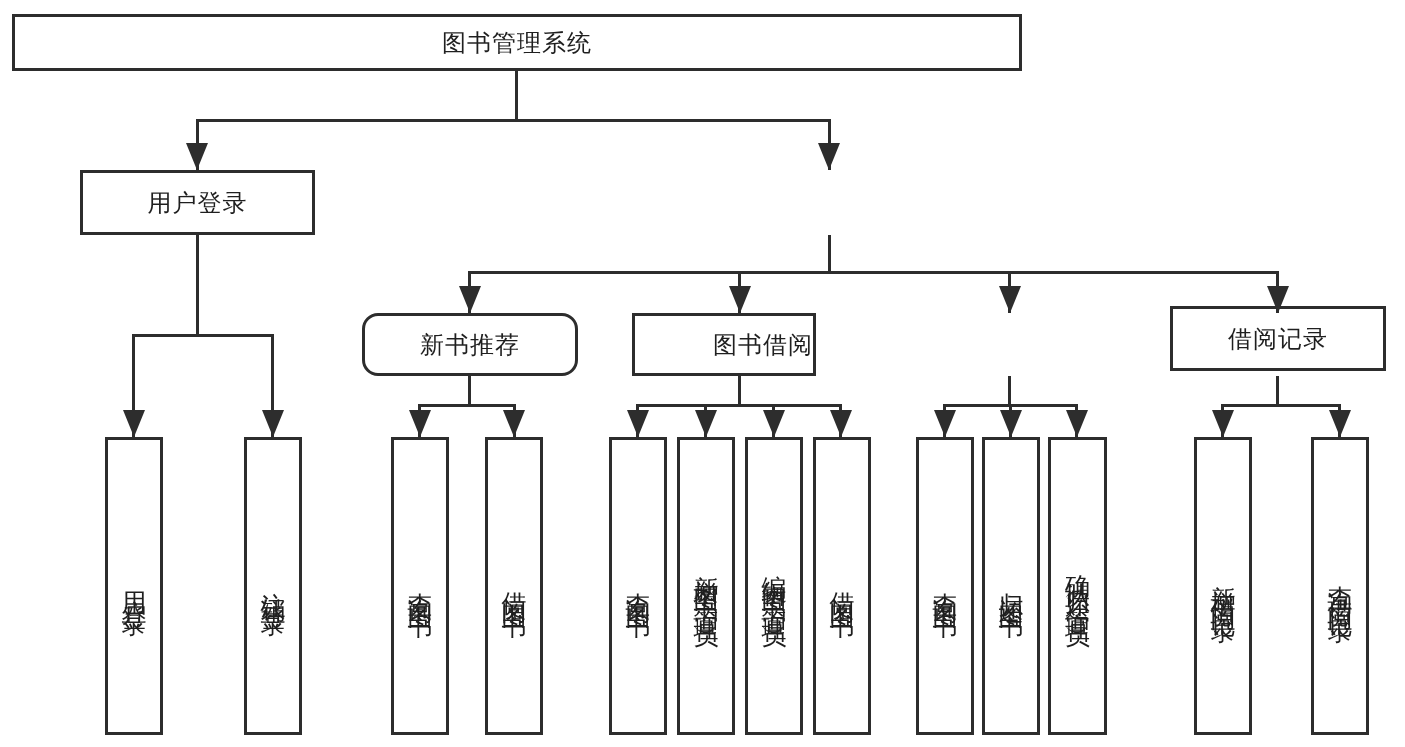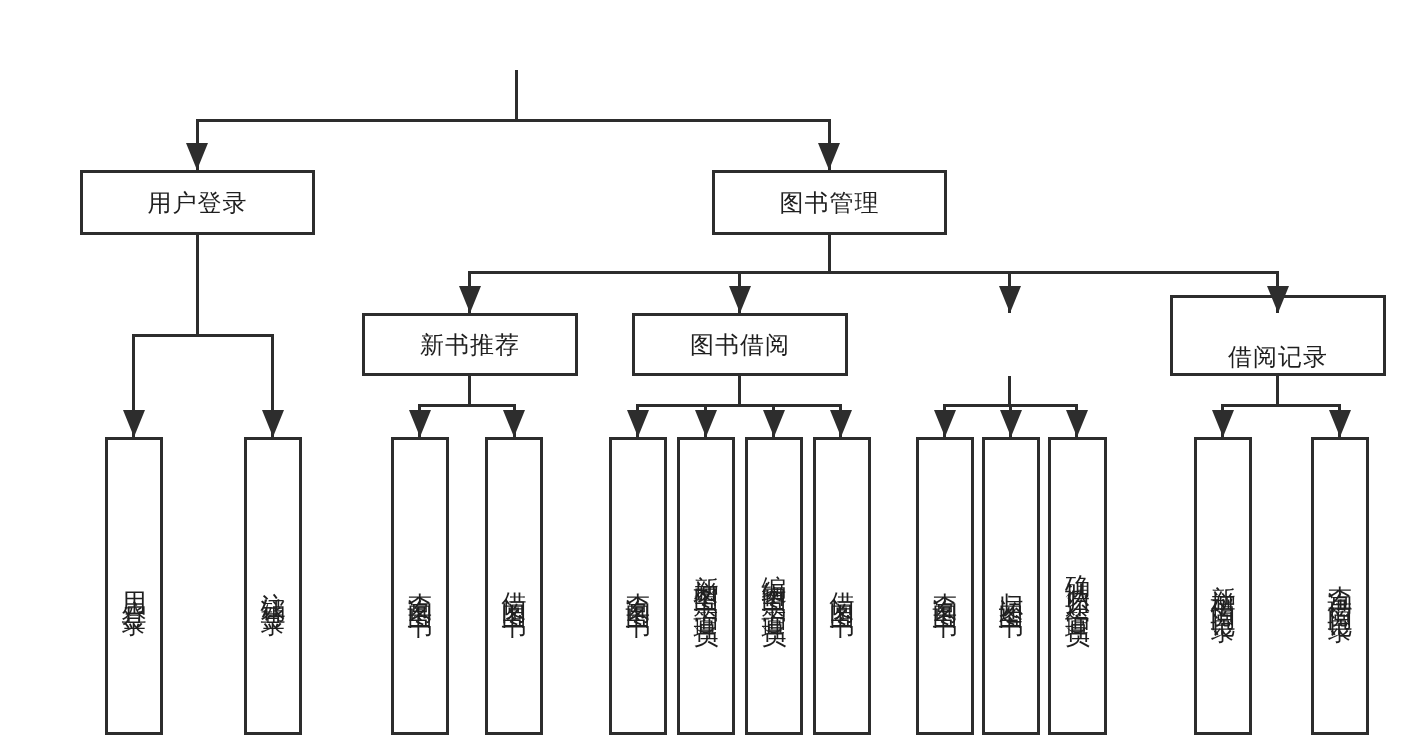--- a/index.html
+++ b/index.html
@@ -56,39 +56,39 @@
     color:var(--wm);
     letter-spacing:1px;
     white-space:nowrap;
   }
 </style>
 </head>
 <body>
 
 <div class="canvas">
 
+  <div class="box" style="left:12px;top:14px;width:1010px;height:57px;">
+    <span>图书管理系统</span>
+  </div>
 
   <div class="box" style="left:80px;top:170px;width:235px;height:65px;">
     <span>用户登录</span>
   </div>
 
-  <div class="box" style="left:712px;top:170px;width:235px;height:65px;">
-    <span>图书管理</span>
-  </div>
 
-  <div class="box" style="left:362px;top:313px;width:216px;height:63px;">
+  <div class="box" style="left:362px;top:313px;width:216px;height:63px;border-radius:16px;">
     <span>新书推荐</span>
   </div>
 
-  <div class="box" style="left:632px;top:313px;width:216px;height:63px;">
+  <div class="box" style="left:632px;top:313px;width:184px;height:63px;justify-content:flex-end;">
     <span>图书借阅</span>
   </div>
 
 
-  <div class="box" style="left:1170px;top:295px;width:216px;height:81px;align-items:flex-end;">
+  <div class="box" style="left:1170px;top:306px;width:216px;height:65px;">
     <span>借阅记录</span>
   </div>
 
   <div class="box leaf" style="left:105px;top:437px;width:58px;height:298px;">
     <span>用户登录</span>
   </div>
   <div class="box leaf" style="left:244px;top:437px;width:58px;height:298px;">
     <span>注销登录</span>
   </div>
 

